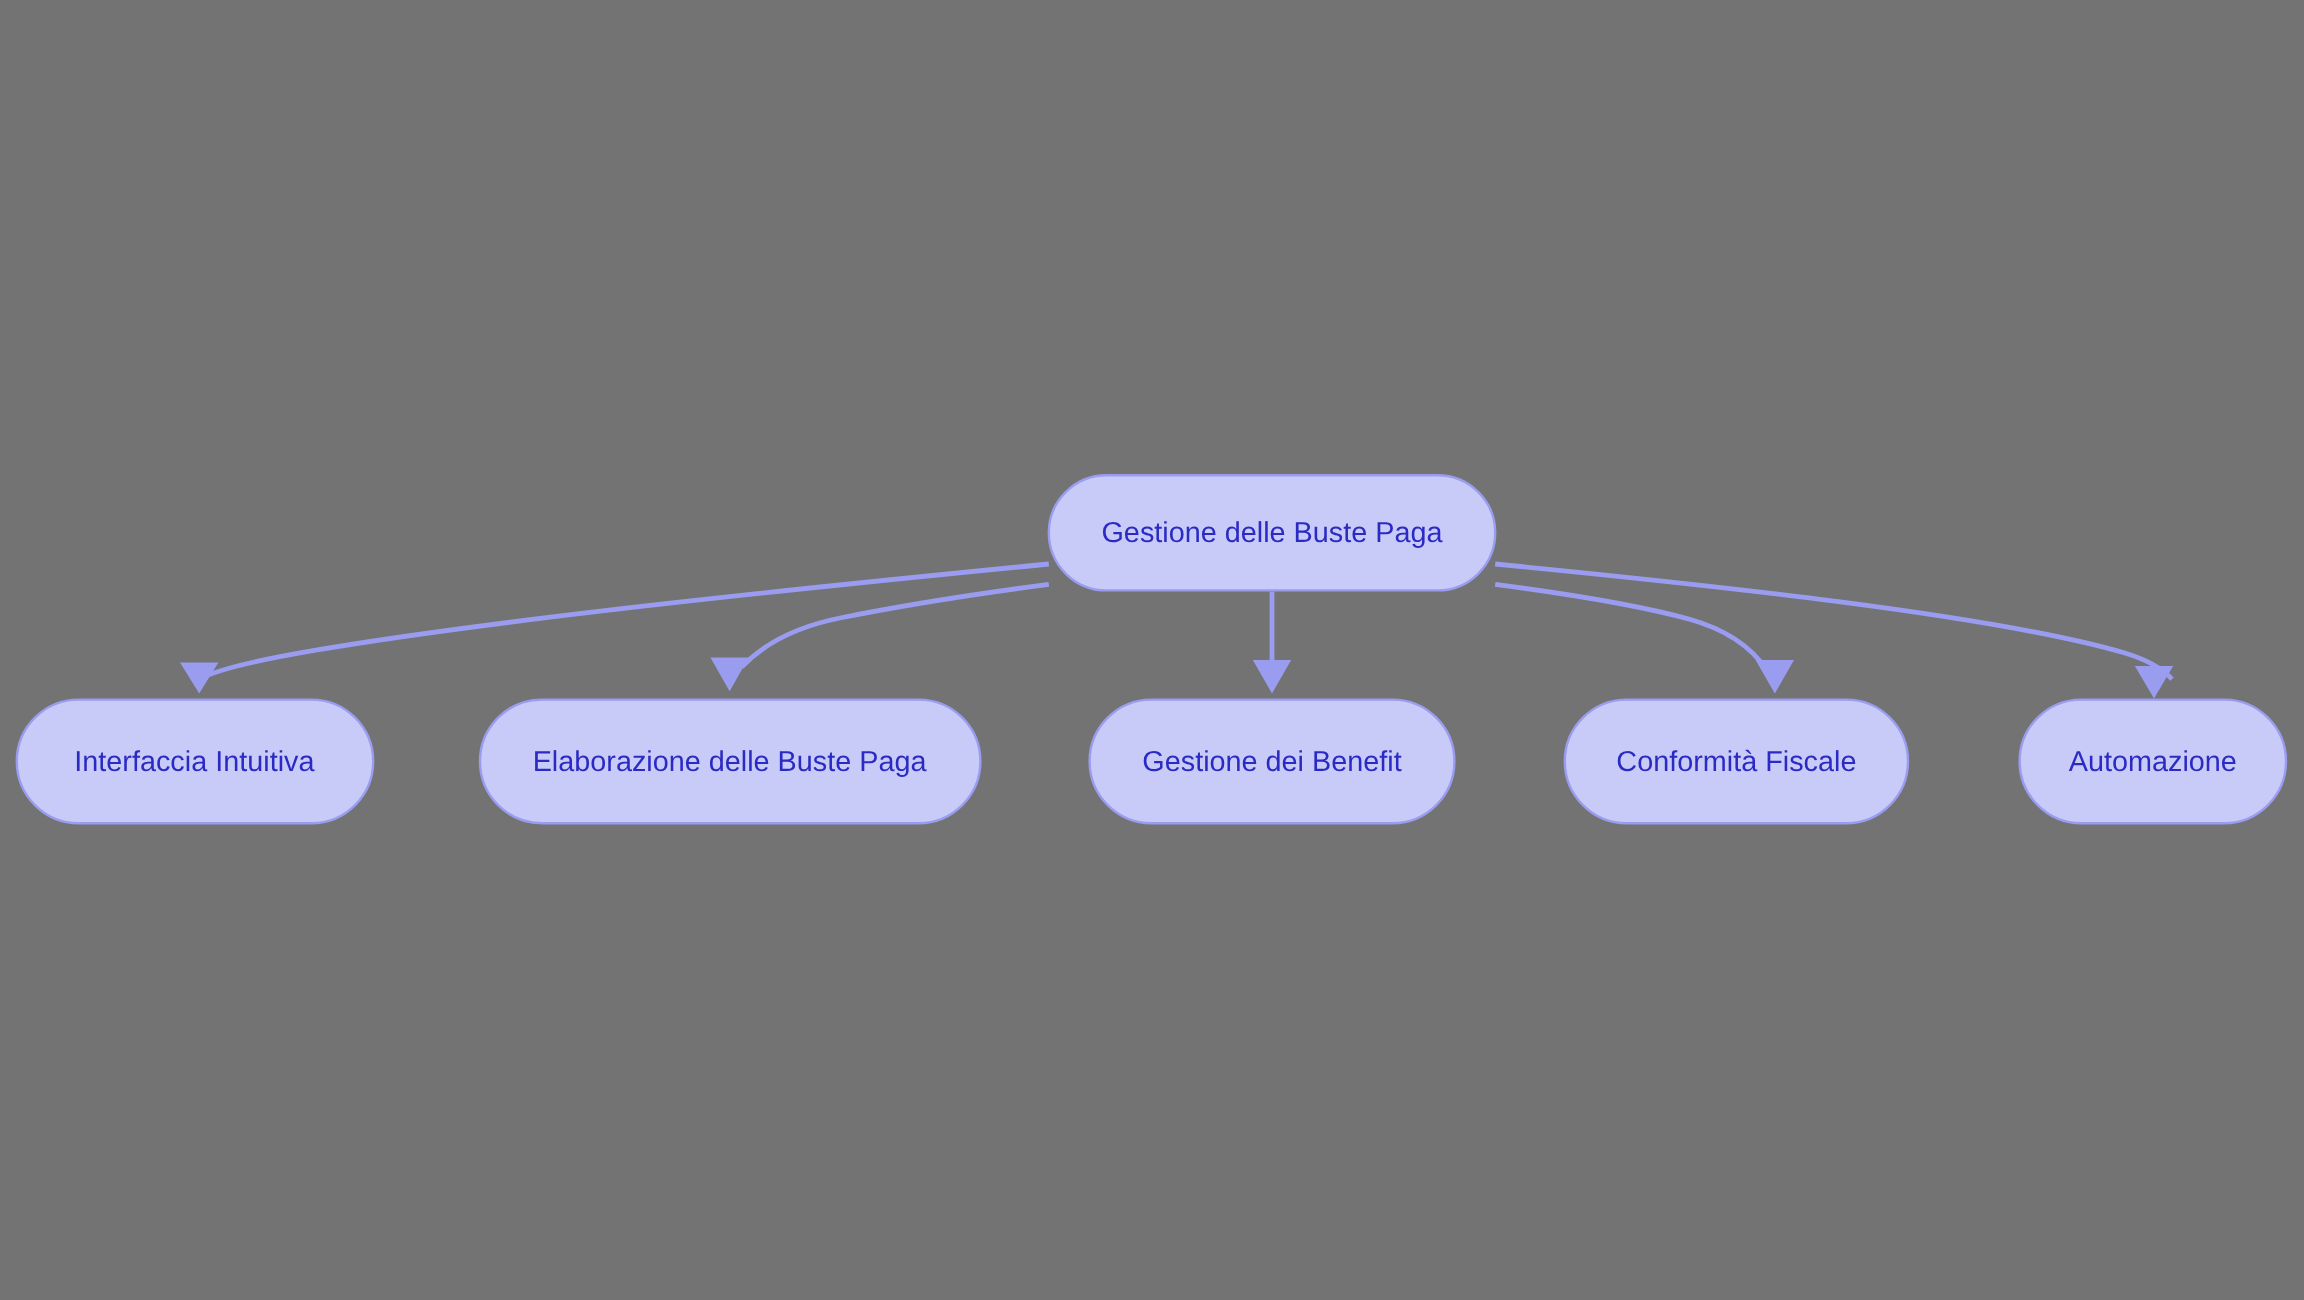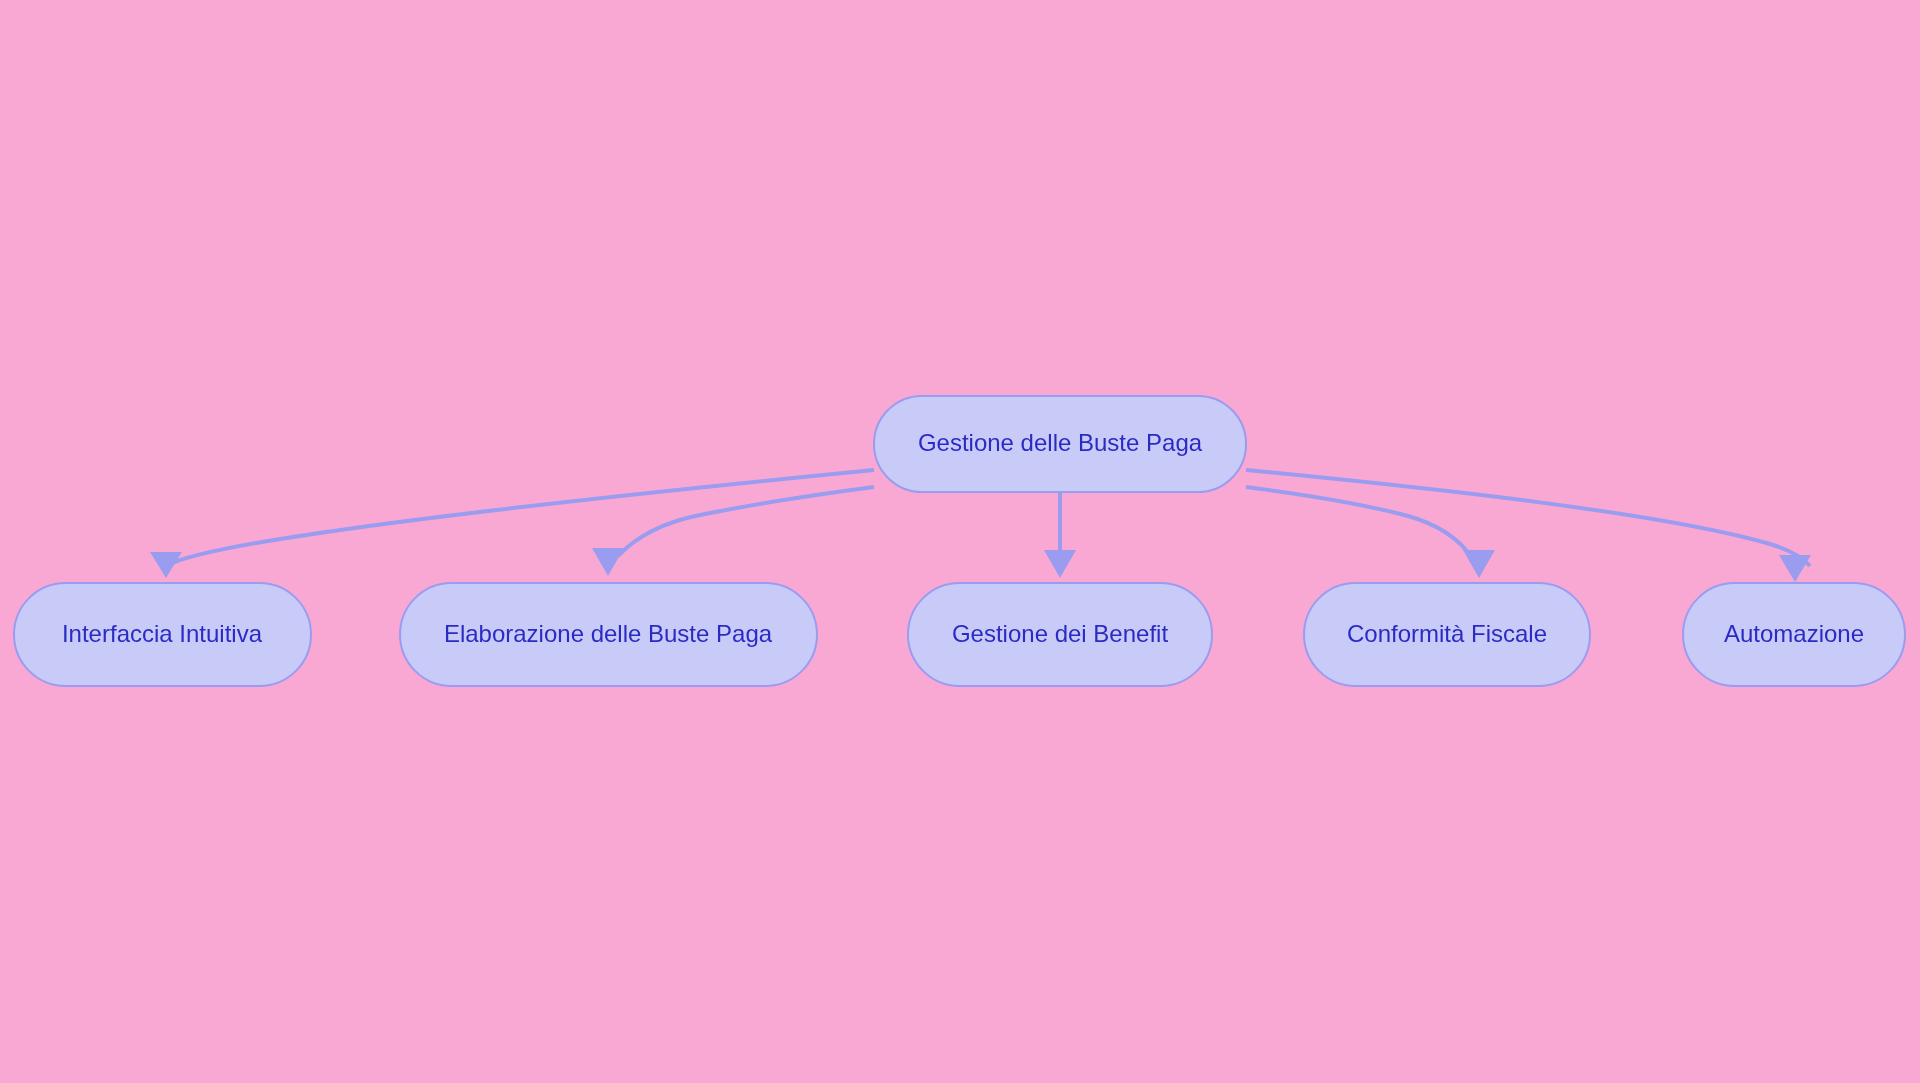--- a/index.html
+++ b/index.html
@@ -11,21 +11,21 @@
   body {
     width: 1920px;
     height: 1083px;
     overflow: hidden;
     font-family: "Liberation Sans", sans-serif;
   }
   #diagram-root {
     position: relative;
     width: 1920px;
     height: 1083px;
-    background: #f9a8d4;
+    background: #737373;
   }
   svg#flowchart {
     display: block;
     width: 1920px;
     height: 1083px;
   }
   .edge-path {
     fill: none;
     stroke: #9a9cf0;
     stroke-width: 4;

